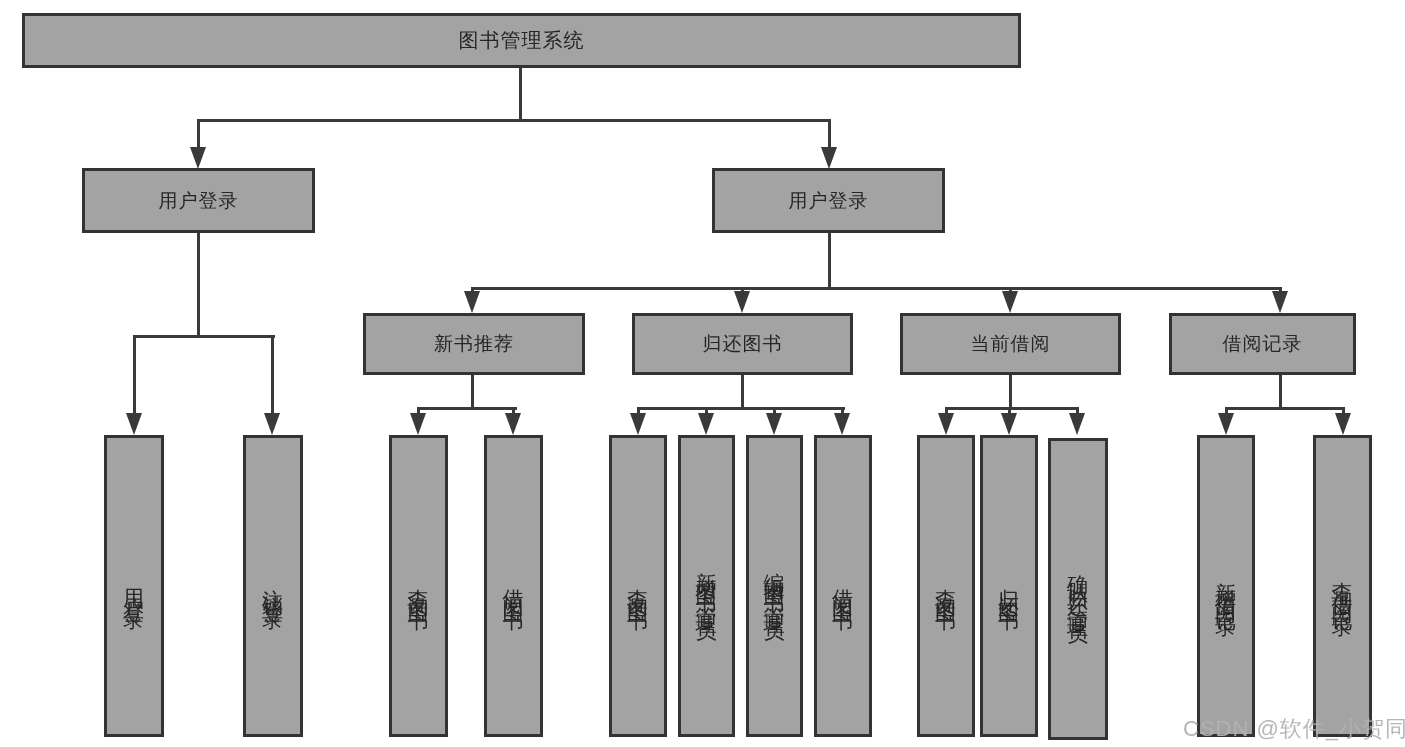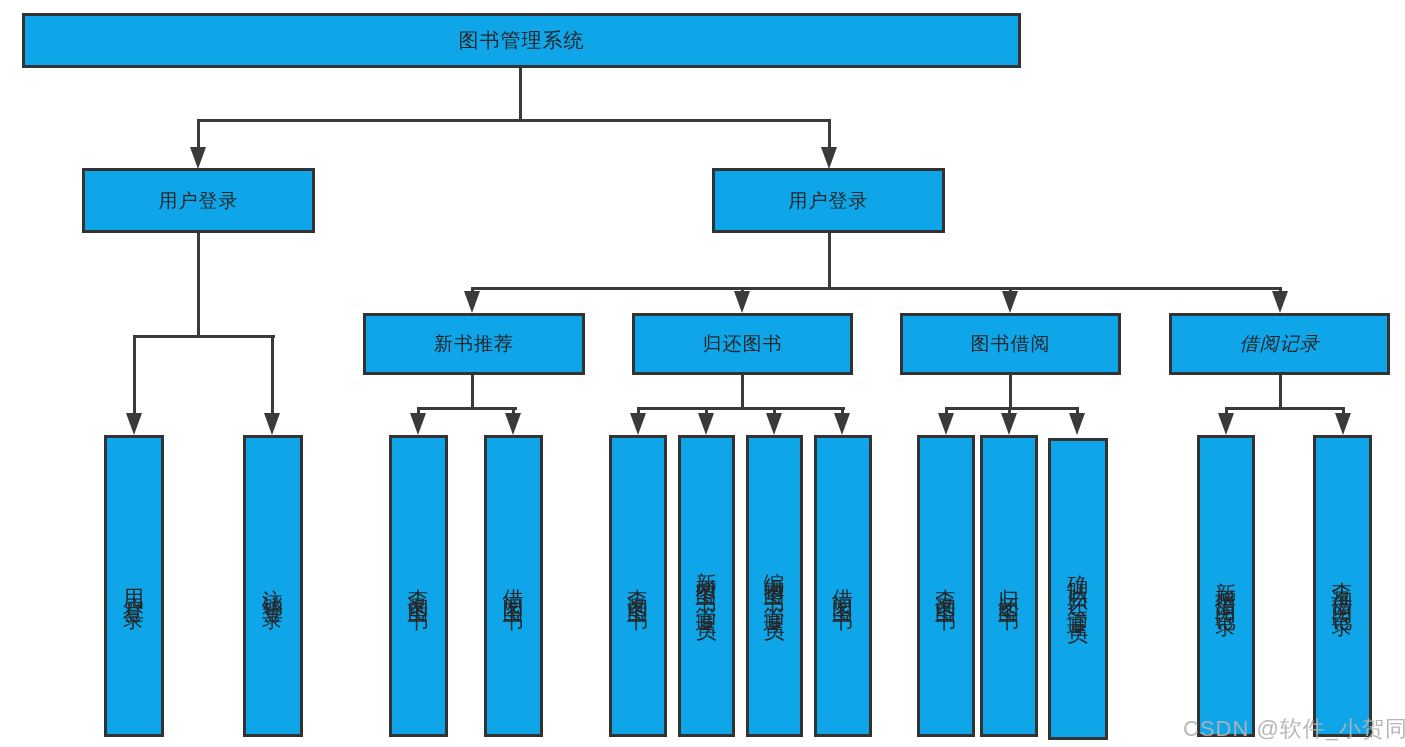--- a/index.html
+++ b/index.html
@@ -1,21 +1,21 @@
 <!DOCTYPE html>
 <html><head>
 <meta charset="utf-8">
 <style>
   html,body{margin:0;padding:0;background:#ffffff;}
   .canvas{
     position:relative;width:1405px;height:747px;background:#ffffff;overflow:hidden;
     font-family:"Liberation Sans","DejaVu Sans",sans-serif;
   }
   .box{
-    position:absolute;box-sizing:border-box;background:#0ea5e9;
+    position:absolute;box-sizing:border-box;background:#a3a3a3;
     border:3px solid #333333;display:flex;align-items:center;justify-content:center;
   }
   .hlabel{font-size:19px;color:#262626;letter-spacing:1px;white-space:nowrap;}
   .root .hlabel{font-size:20px;}
   .vlabel{
     writing-mode:vertical-rl;text-orientation:mixed;
     font-size:21px;color:#262626;letter-spacing:7px;line-height:1;white-space:nowrap;
   }
   .hline{position:absolute;height:3px;background:#3a3a3a;}
   .vline{position:absolute;width:3px;background:#3a3a3a;}
@@ -104,23 +104,23 @@
     <span class="hlabel">用户登录</span>
   </div>
 
   <div class="box" style="left:363px;top:313px;width:222px;height:62px;">
     <span class="hlabel">新书推荐</span>
   </div>
   <div class="box" style="left:632px;top:313px;width:221px;height:62px;">
     <span class="hlabel">归还图书</span>
   </div>
   <div class="box" style="left:900px;top:313px;width:221px;height:62px;">
-    <span class="hlabel">图书借阅</span>
+    <span class="hlabel">当前借阅</span>
   </div>
-  <div class="box" style="left:1169px;top:313px;width:221px;height:62px;font-style:italic;">
+  <div class="box" style="left:1169px;top:313px;width:187px;height:62px;">
     <span class="hlabel">借阅记录</span>
   </div>
 
   <div class="box" style="left:104px;top:435px;width:60px;height:302px;">
     <span class="vlabel">用户登录</span>
   </div>
   <div class="box" style="left:243px;top:435px;width:60px;height:302px;">
     <span class="vlabel">注销登录</span>
   </div>
 

